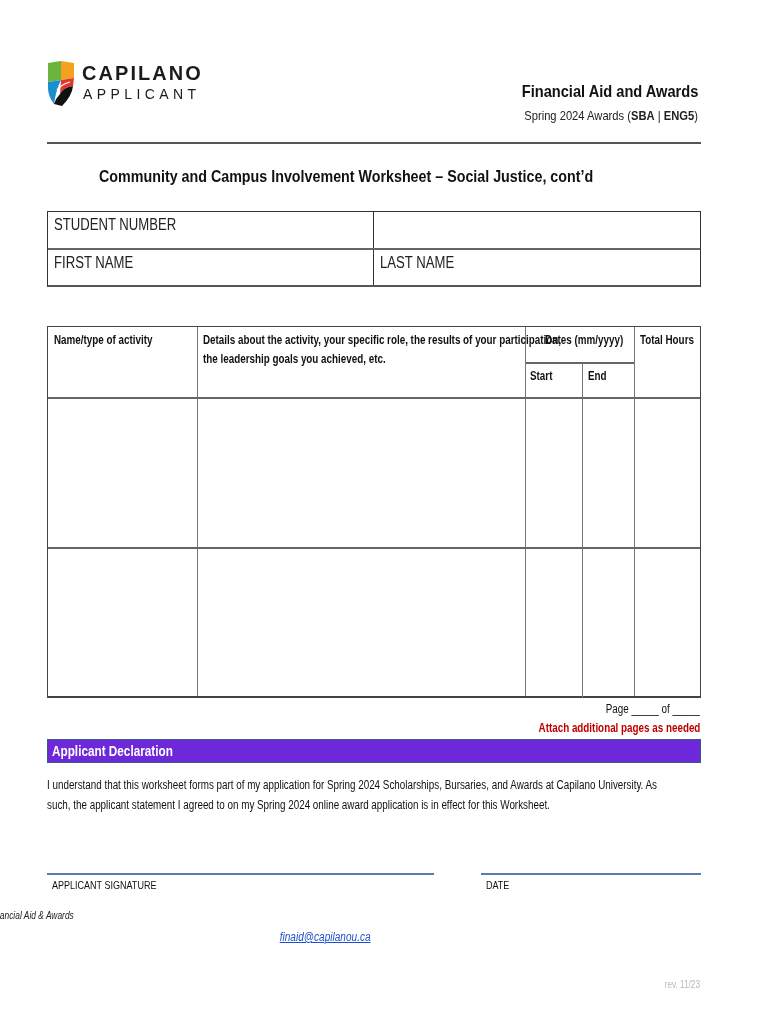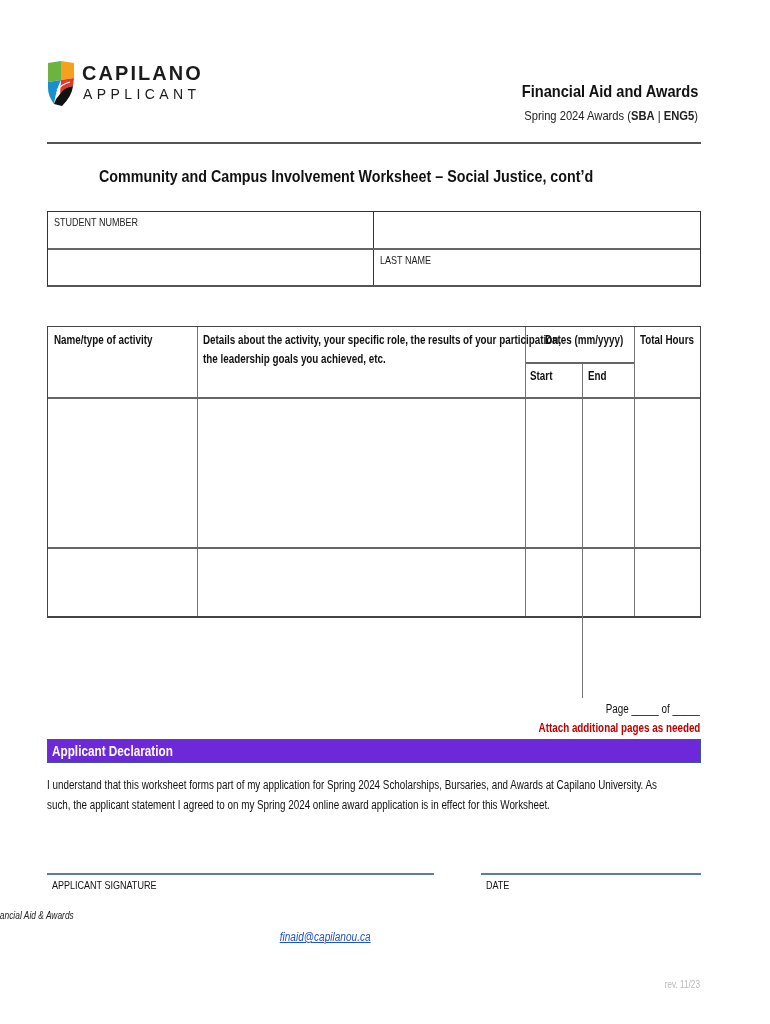--- a/index.html
+++ b/index.html
@@ -17,27 +17,27 @@
   .hdr-sub { right: 72px; top: 108px; font-size: 13px; color: #222; transform: scaleX(0.86); transform-origin: right; white-space: nowrap; }
   .hdr-sub b { font-weight: bold; }
 
   .rule { left: 47px; top: 142px; width: 654px; height: 2px; background: #555; }
 
   .doc-title { left: 0; width: 612px; text-align: center; top: 167px; font-size: 17px; font-weight: bold; color: #111; }
   .doc-title span { display: inline-block; transform: scaleX(0.84); margin-left: 52px; white-space: nowrap; }
 
   
   .info { left: 47px; top: 211px; width: 654px; height: 76px; border: 1px solid #333; border-bottom: 2px solid #555; }
-  .info .cell { position: absolute; font-size: 11px; color: #222; padding: 4px 6px; text-transform: uppercase; }
+  .info .cell { position: absolute; font-size: 16px; color: #222; padding: 4px 6px; text-transform: uppercase; }
   .info .cell span { display: inline-block; transform: scaleX(0.82); transform-origin: left; white-space: nowrap; }
   .info .vline { position: absolute; left: 325px; top: 0; width: 1px; height: 100%; background: #333; }
   .info .hline { position: absolute; left: 0; top: 36px; width: 100%; height: 2px; background: #666; }
 
   
-  .act { left: 47px; top: 326px; width: 654px; height: 292px; border: 1px solid #444; border-bottom: 2px solid #444; }
+  .act { left: 47px; top: 326px; width: 654px; height: 372px; border: 1px solid #444; border-bottom: 2px solid #444; }
   .act .v { position: absolute; top: 0; width: 1px; height: 100%; background: #777; }
   .act .h { position: absolute; height: 2px; background: #666; }
   .act .th { position: absolute; font-size: 12px; font-weight: bold; color: #111; line-height: 19px; }
   .act .th span { display: inline-block; transform: scaleX(0.82); transform-origin: left; white-space: nowrap; }
   .act .cell { position: absolute; }
 
   .page-of { right: 70px; top: 702px; font-size: 12px; color: #111; white-space: nowrap; }
   .page-of span { display: inline-block; transform: scaleX(0.82); transform-origin: right; }
   .attach { right: 70px; top: 721px; font-size: 12px; font-weight: bold; color: #c00000; white-space: nowrap; }
   .attach span { display: inline-block; transform: scaleX(0.82); transform-origin: right; }
@@ -79,20 +79,21 @@
 <div class="abs hdr-sub"><span>Spring 2024 Awards (</span><b>SBA</b><span> | </span><b>ENG5</b><span>)</span></div>
 
 <div class="abs rule"></div>
 
 <div class="abs doc-title"><span>Community and Campus Involvement Worksheet – Social Justice, cont’d</span></div>
 
 <div class="abs info">
   <div class="vline"></div>
   <div class="hline"></div>
   <div class="cell" style="left:0;top:0;width:325px;height:36px;"><span>STUDENT NUMBER</span></div>
+  <div class="cell" style="left:0;top:38px;width:325px;height:36px;"><span>FIRST NAME</span></div>
   <div class="cell" style="left:326px;top:38px;width:327px;height:51px;"><span>LAST NAME</span></div>
 </div>
 
 <div class="abs act">
   <div class="v" style="left:149px;"></div>
   <div class="v" style="left:477px;"></div>
   <div class="v" style="left:534px; top:36px; height:335px;"></div>
   <div class="v" style="left:586px;"></div>
   <div class="h" style="left:478px; top:35px; width:108px;"></div>
   <div class="h" style="left:0; top:70px; width:100%;"></div>

